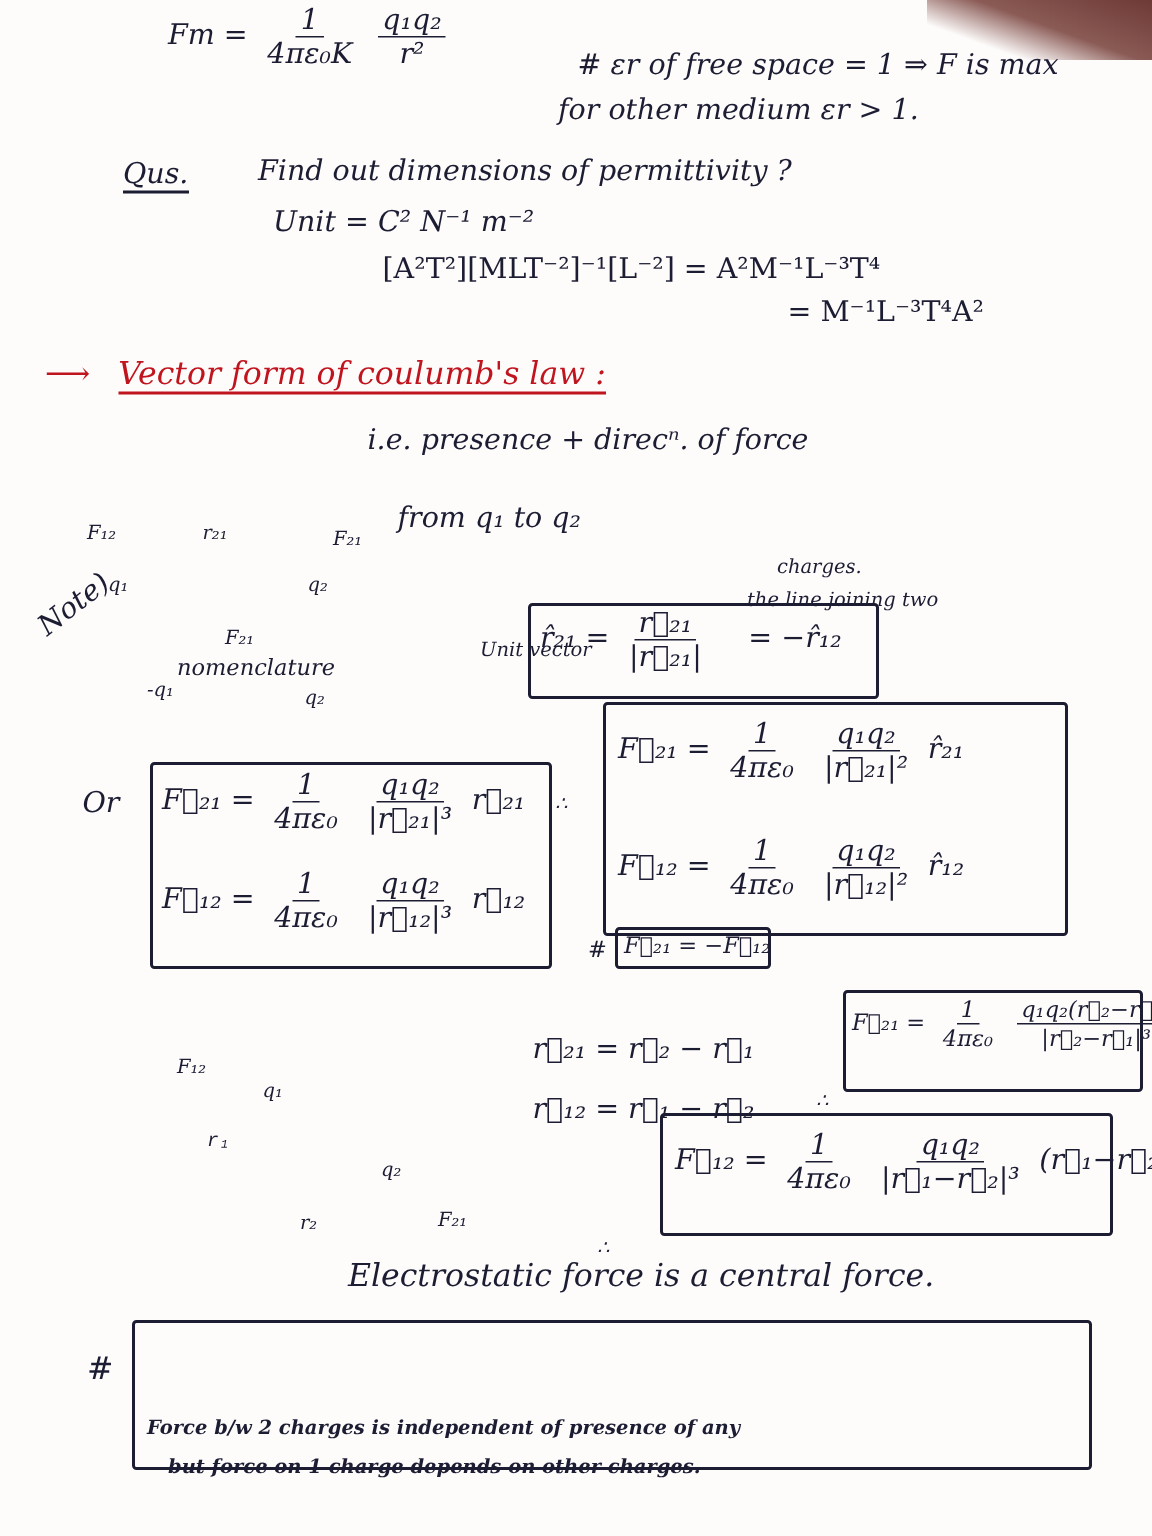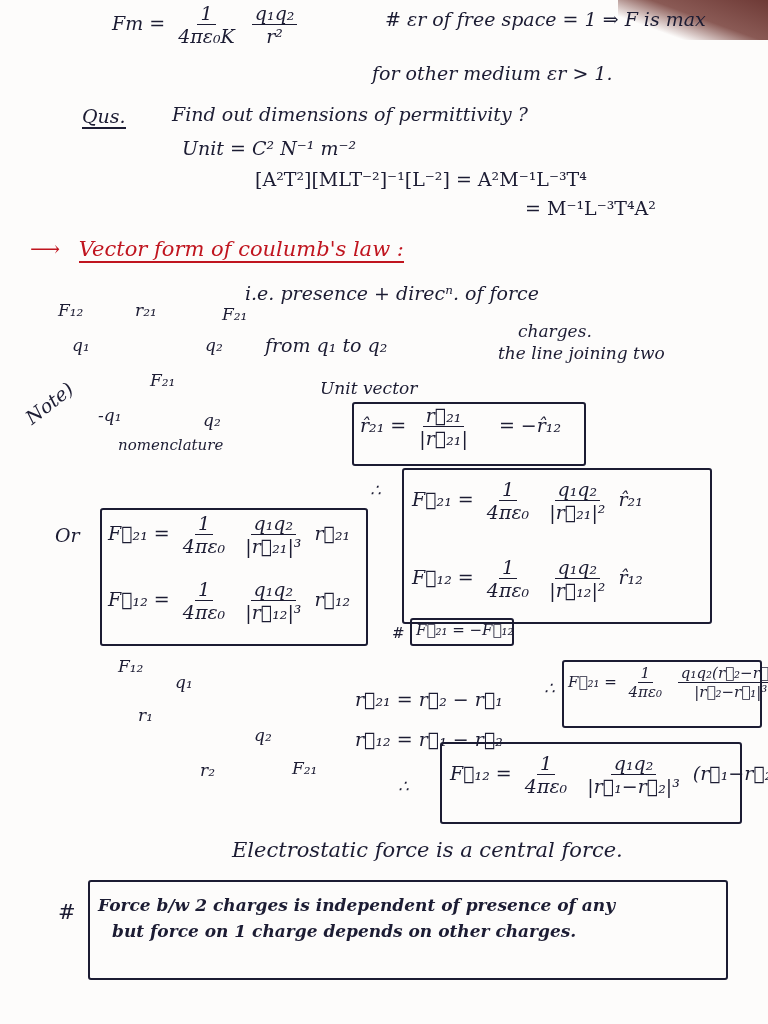--- a/index.html
+++ b/index.html
@@ -8,21 +8,21 @@
   .abs{position:absolute;white-space:nowrap;}
   .red{color:#c0151f;}
   .box{position:absolute;border:2px solid #1c1c33;border-radius:3px;}
   .ul{border-bottom:2px solid #1c1c33;}
   .ulr{border-bottom:2px solid #c0151f;}
   .frac{display:inline-flex;flex-direction:column;align-items:center;vertical-align:middle;margin:0 4px;}
   .frac .num{border-bottom:1.5px solid #1c1c33;padding:0 3px;}
   .frac .den{padding:0 3px;}
   .corner{position:absolute;right:0;top:0;width:150px;height:40px;
           background:linear-gradient(200deg,#6e3a36 0%,#8a5a55 45%,rgba(253,252,251,0) 75%);}
-  .f15{font-size:15px;} .f17{font-size:17px;} .f19{font-size:19px;} .f21{font-size:21px;}
+  .f15{font-size:15px;} .f17{font-size:13px;margin-top:48px;} .f19{font-size:19px;} .f21{font-size:21px;}
   svg{position:absolute;overflow:visible;}
 </style>
 </head>
 <body>
 
 <div class="corner"></div>
 
 <div class="abs f19" style="left:112px;top:2px;">
   <span>Fm =</span>
   <span class="frac">
@@ -31,21 +31,21 @@
   </span>
   <span class="frac">
     <span class="num">q₁q₂</span>
     <span class="den">r²</span>
   </span>
 </div>
 <svg width="0" height="0" style="left:0;top:0">
   <path d="M110 4 Q102 30 108 50 M92 60 L300 62 M300 10 Q314 35 300 58" stroke="#1c1c33" stroke-width="2" fill="none"></path>
 </svg>
 
-<div class="abs f19" style="left:385px;top:8px;font-style:italic;"># εr of free space = 1 ⇒ F is max</div>
+<div class="abs f19" style="left:385px;top:32px;font-style:italic;"># εr of free space = 1 ⇒ F is max</div>
 <svg width="0" height="0" style="left:0;top:0">
   <path d="M470 52 L650 54 M480 60 L650 58" stroke="#1c1c33" stroke-width="1.6" fill="none"></path>
 </svg>
 <div class="abs f19" style="left:372px;top:62px;">for other medium εr &gt; 1.</div>
 <svg width="0" height="0" style="left:0;top:0">
   <path d="M610 92 L690 94 M620 100 L680 99" stroke="#1c1c33" stroke-width="1.6" fill="none"></path>
 </svg>
 
 <div class="abs f19 ul" style="left:82px;top:105px;">Qus.</div>
 <div class="abs f19" style="left:172px;top:103px;">Find out dimensions of permittivity ?</div>
@@ -174,21 +174,21 @@
   <line x1="180" y1="700" x2="155" y2="684" stroke="#1c1c33" stroke-width="1.5"></line>
   <path d="M160 683 L153 683 L157 689" stroke="#1c1c33" stroke-width="1.5" fill="none"></path>
   <line x1="250" y1="730" x2="280" y2="760" stroke="#1c1c33" stroke-width="1.5"></line>
   <path d="M272 760 L281 761 L280 752" stroke="#1c1c33" stroke-width="1.5" fill="none"></path>
   <circle cx="180" cy="700" r="3" fill="#1c1c33"></circle>
   <circle cx="250" cy="730" r="3" fill="#1c1c33"></circle>
   <path d="M132 712 Q150 710 150 720" stroke="#1c1c33" stroke-width="1.3" fill="none"></path>
 </svg>
 <div class="abs f17" style="left:118px;top:656px;">F₁₂</div>
 <div class="abs f17" style="left:175px;top:672px;">q₁</div>
-<div class="abs f17" style="left:138px;top:705px;">r₁</div>
+<div class="abs f17" style="left:138px;top:705px;font-family:Liberation Mono, monospace;">r₁</div>
 <div class="abs f17" style="left:254px;top:725px;">q₂</div>
 <div class="abs f17" style="left:200px;top:760px;">r₂</div>
 <div class="abs f17" style="left:292px;top:758px;">F₂₁</div>
 
 <div class="abs f19" style="left:355px;top:688px;">r⃗₂₁ = r⃗₂ − r⃗₁</div>
 <div class="abs f19" style="left:355px;top:728px;">r⃗₁₂ = r⃗₁ − r⃗₂</div>
 <div class="abs f17" style="left:544px;top:678px;">∴</div>
 <div class="box" style="left:562px;top:660px;width:196px;height:64px;"></div>
 <div class="abs f15" style="left:568px;top:664px;">
   <span>F⃗₂₁ =</span>

